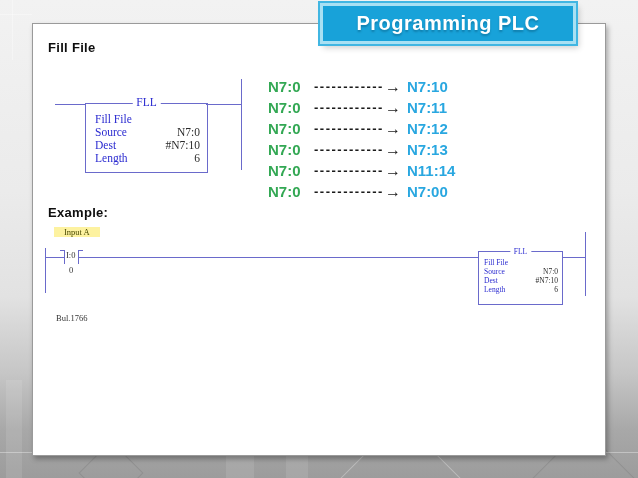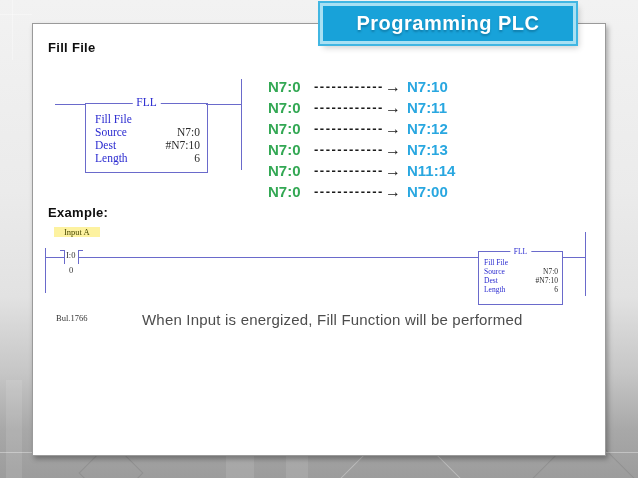--- a/index.html
+++ b/index.html
@@ -207,15 +207,14 @@
         <span class="llabel">Dest</span>
         <span class="lvalue">#N7:10</span>
       </div>
       <div class="lrow">
         <span class="llabel">Length</span>
         <span class="lvalue">6</span>
       </div>
     </div>
   </div>
 
-  <div class="caption">When Input is energized, Fill Function will be performed</div>
 
 </div>
 
 </body></html>

